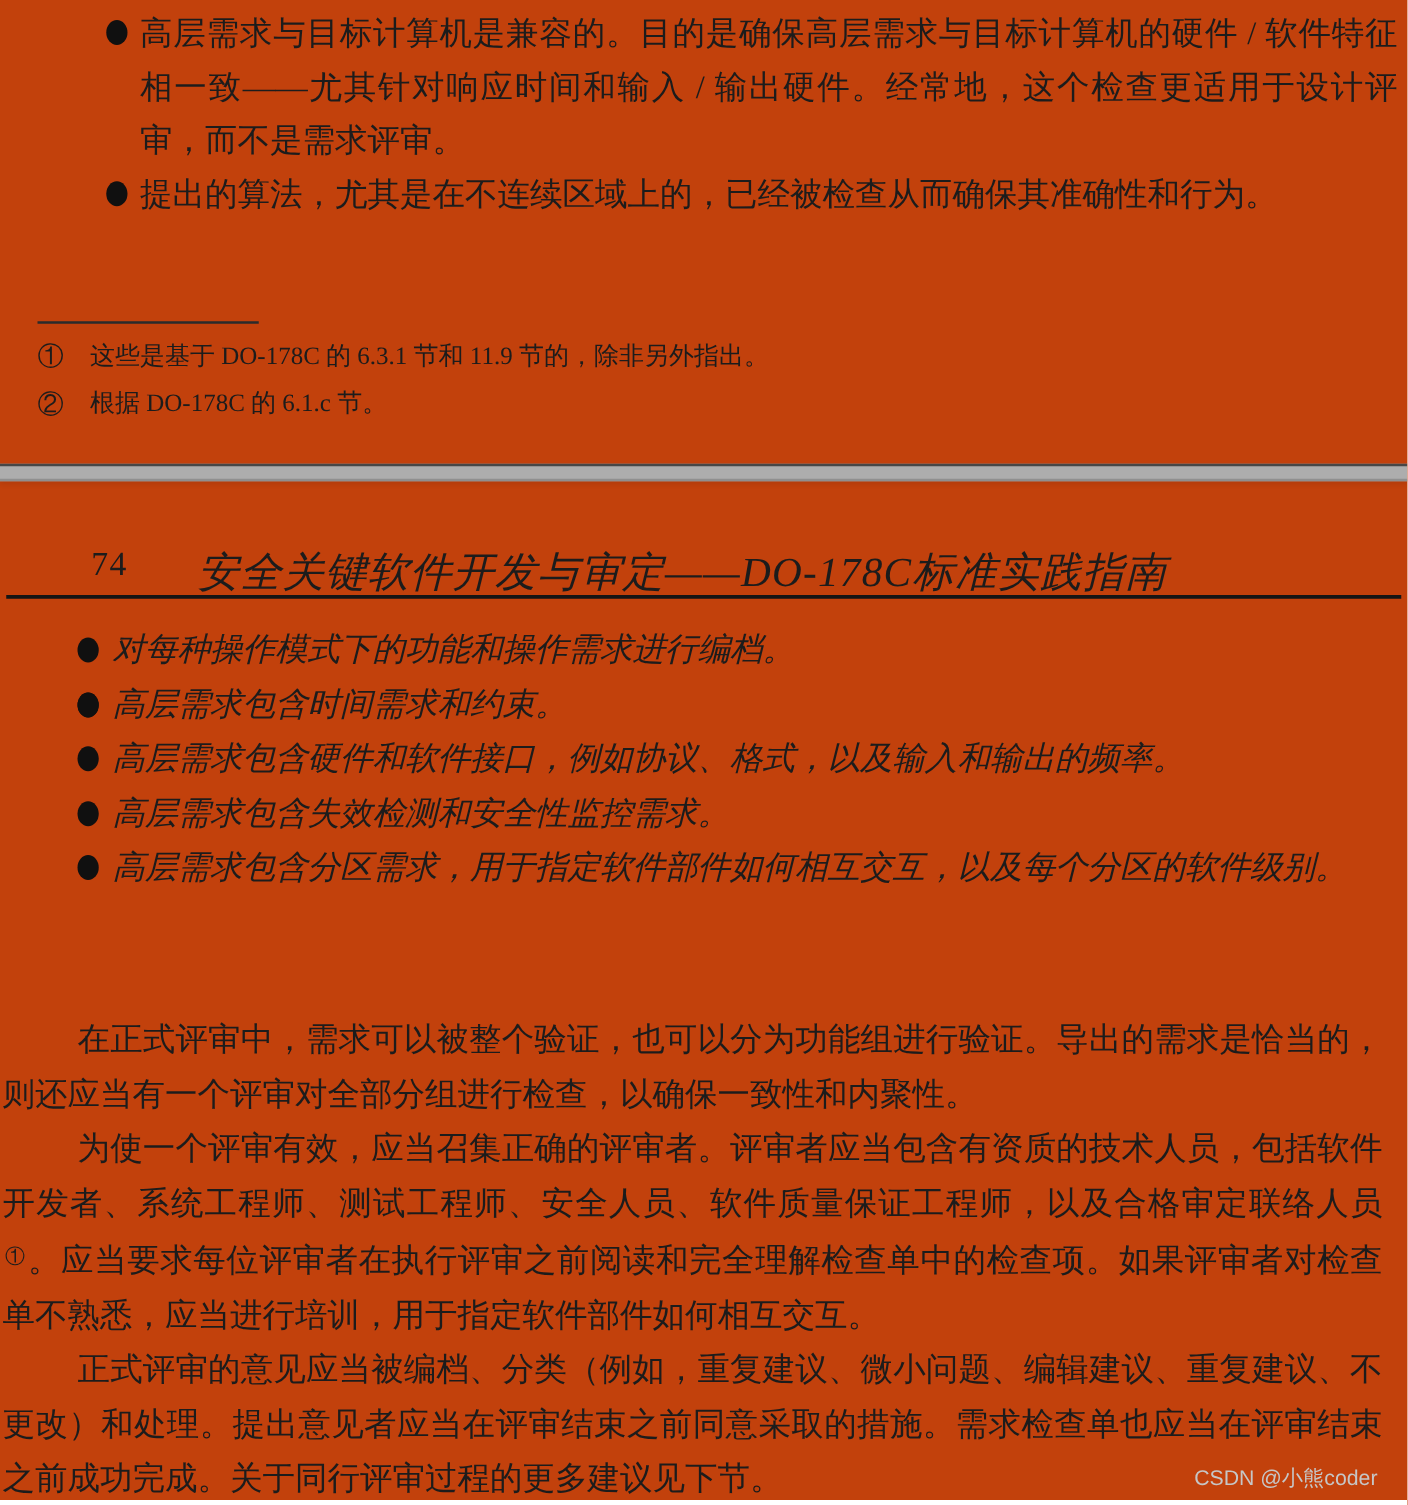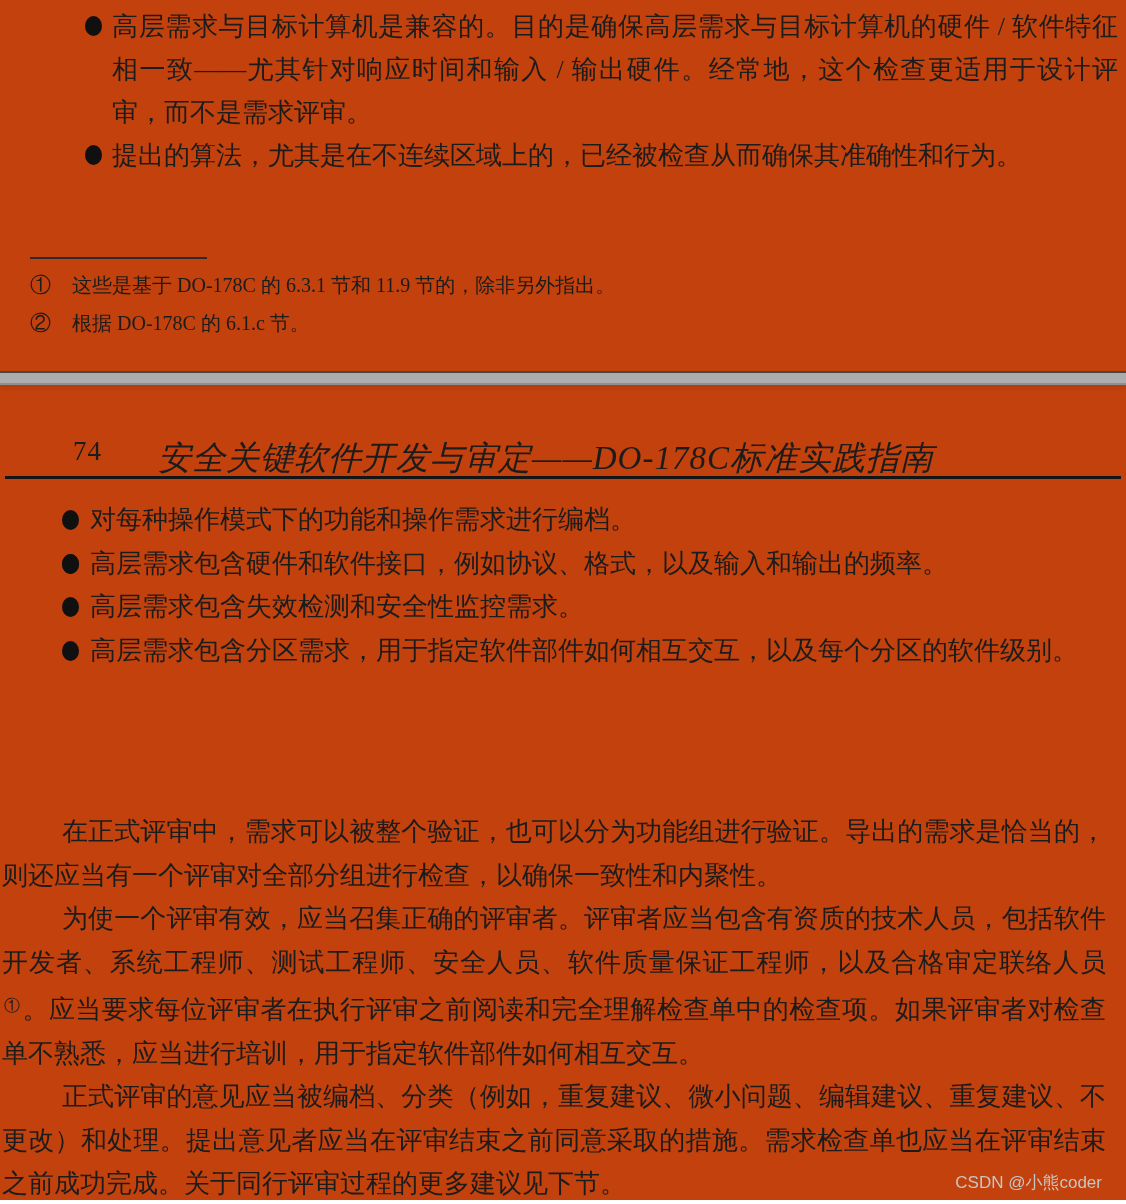--- a/index.html
+++ b/index.html
@@ -59,21 +59,21 @@
     white-space: nowrap;
   }
   .header-rule {
     position: absolute;
     top: 476px; left: 5px; right: 5px;
     height: 3px;
     background: #151515;
   }
 
   
-  .p2-bullets { position: absolute; top: 498px; left: 0; right: 12px; }
+  .p2-bullets { position: absolute; top: 498px; left: 0; right: 12px; font-style: italic; }
   .p2-bullets .bullet-item { padding-left: 90px; line-height: 43.5px; }
   .p2-bullets .bullet-dot { left: 62px; top: 12px; }
 
   
   .body-paras { position: absolute; top: 810px; left: 2px; width: 1104px; }
   .body-paras p {
     margin: 0;
     font-size: 26px;
     line-height: 43.5px;
     text-align: justify;
@@ -128,20 +128,24 @@
   <div class="p2-bullets">
     <div class="bullet-item">
       <span class="bullet-dot"></span>
       <span>对每种操作模式下的功能和操作需求进行编档。</span>
     </div>
     <div class="bullet-item">
       <span class="bullet-dot"></span>
     </div>
     <div class="bullet-item">
       <span class="bullet-dot"></span>
+      <span>高层需求包含时间需求和约束。</span>
+    </div>
+    <div class="bullet-item">
+      <span class="bullet-dot"></span>
       <span>高层需求包含硬件和软件接口，例如协议、格式，以及输入和输出的频率。</span>
     </div>
     <div class="bullet-item">
       <span class="bullet-dot"></span>
       <span>高层需求包含失效检测和安全性监控需求。</span>
     </div>
     <div class="bullet-item">
       <span class="bullet-dot"></span>
       <span>高层需求包含分区需求，用于指定软件部件如何相互交互，以及每个分区的软件级别。</span>
     </div>

